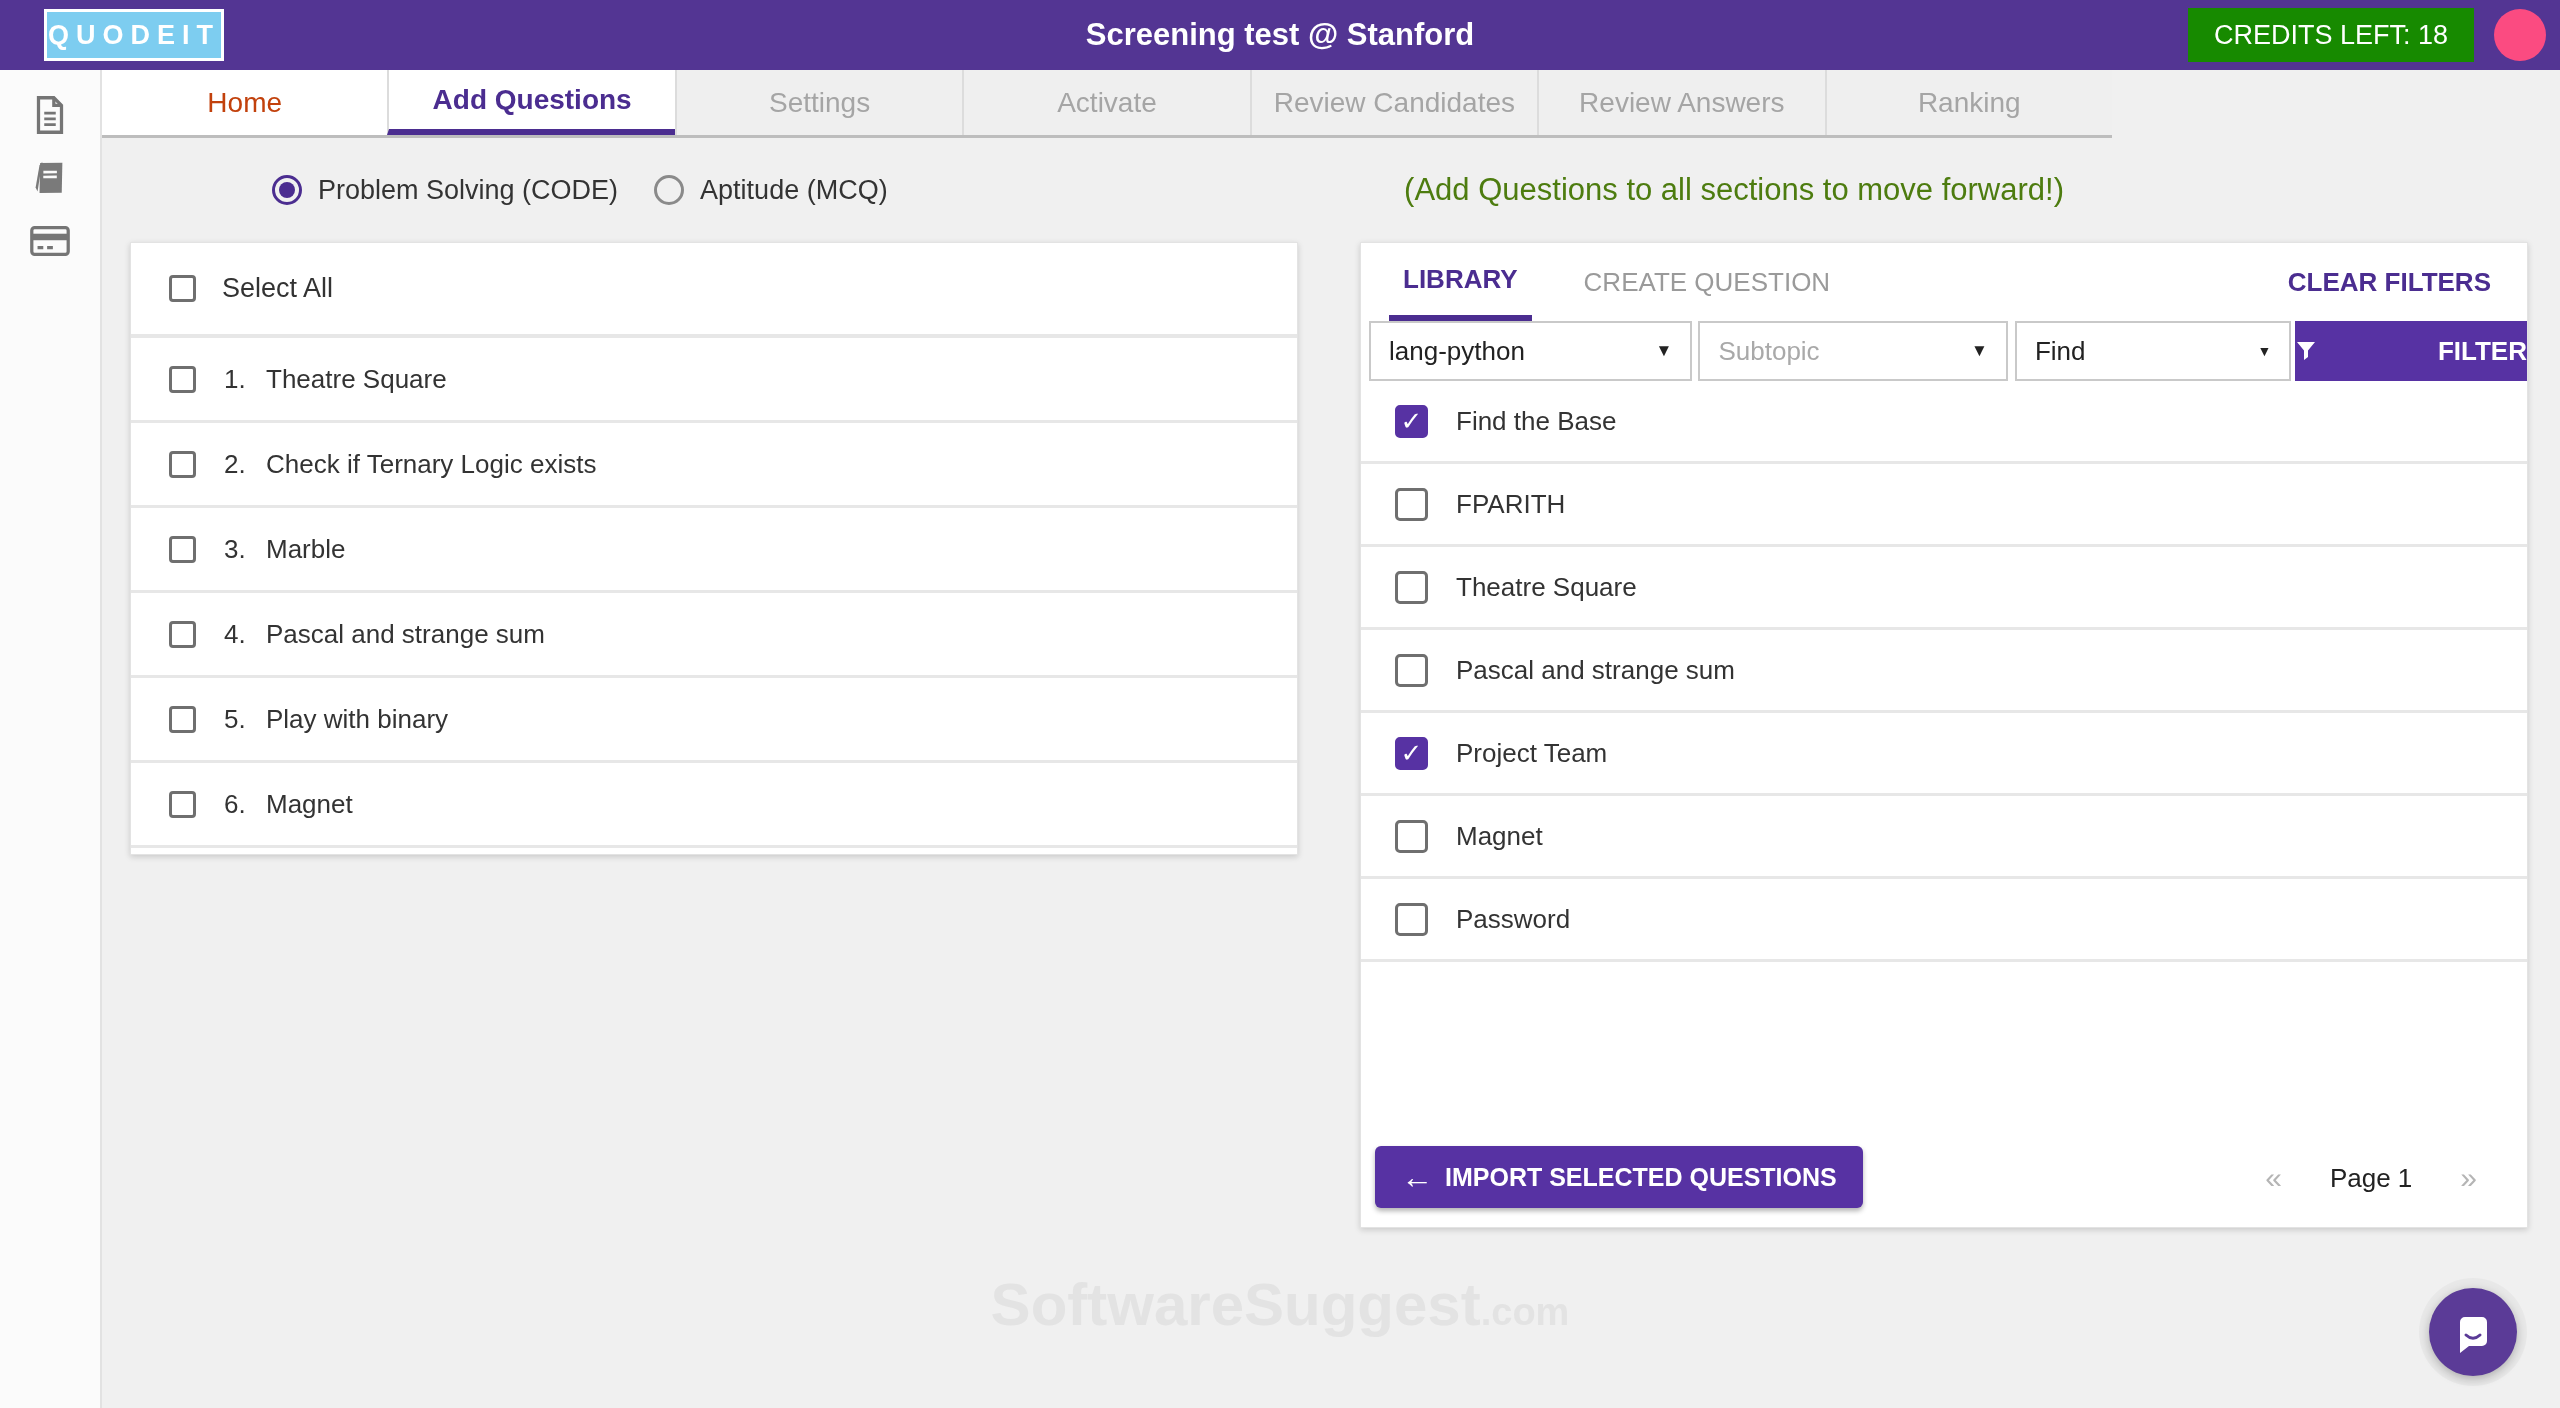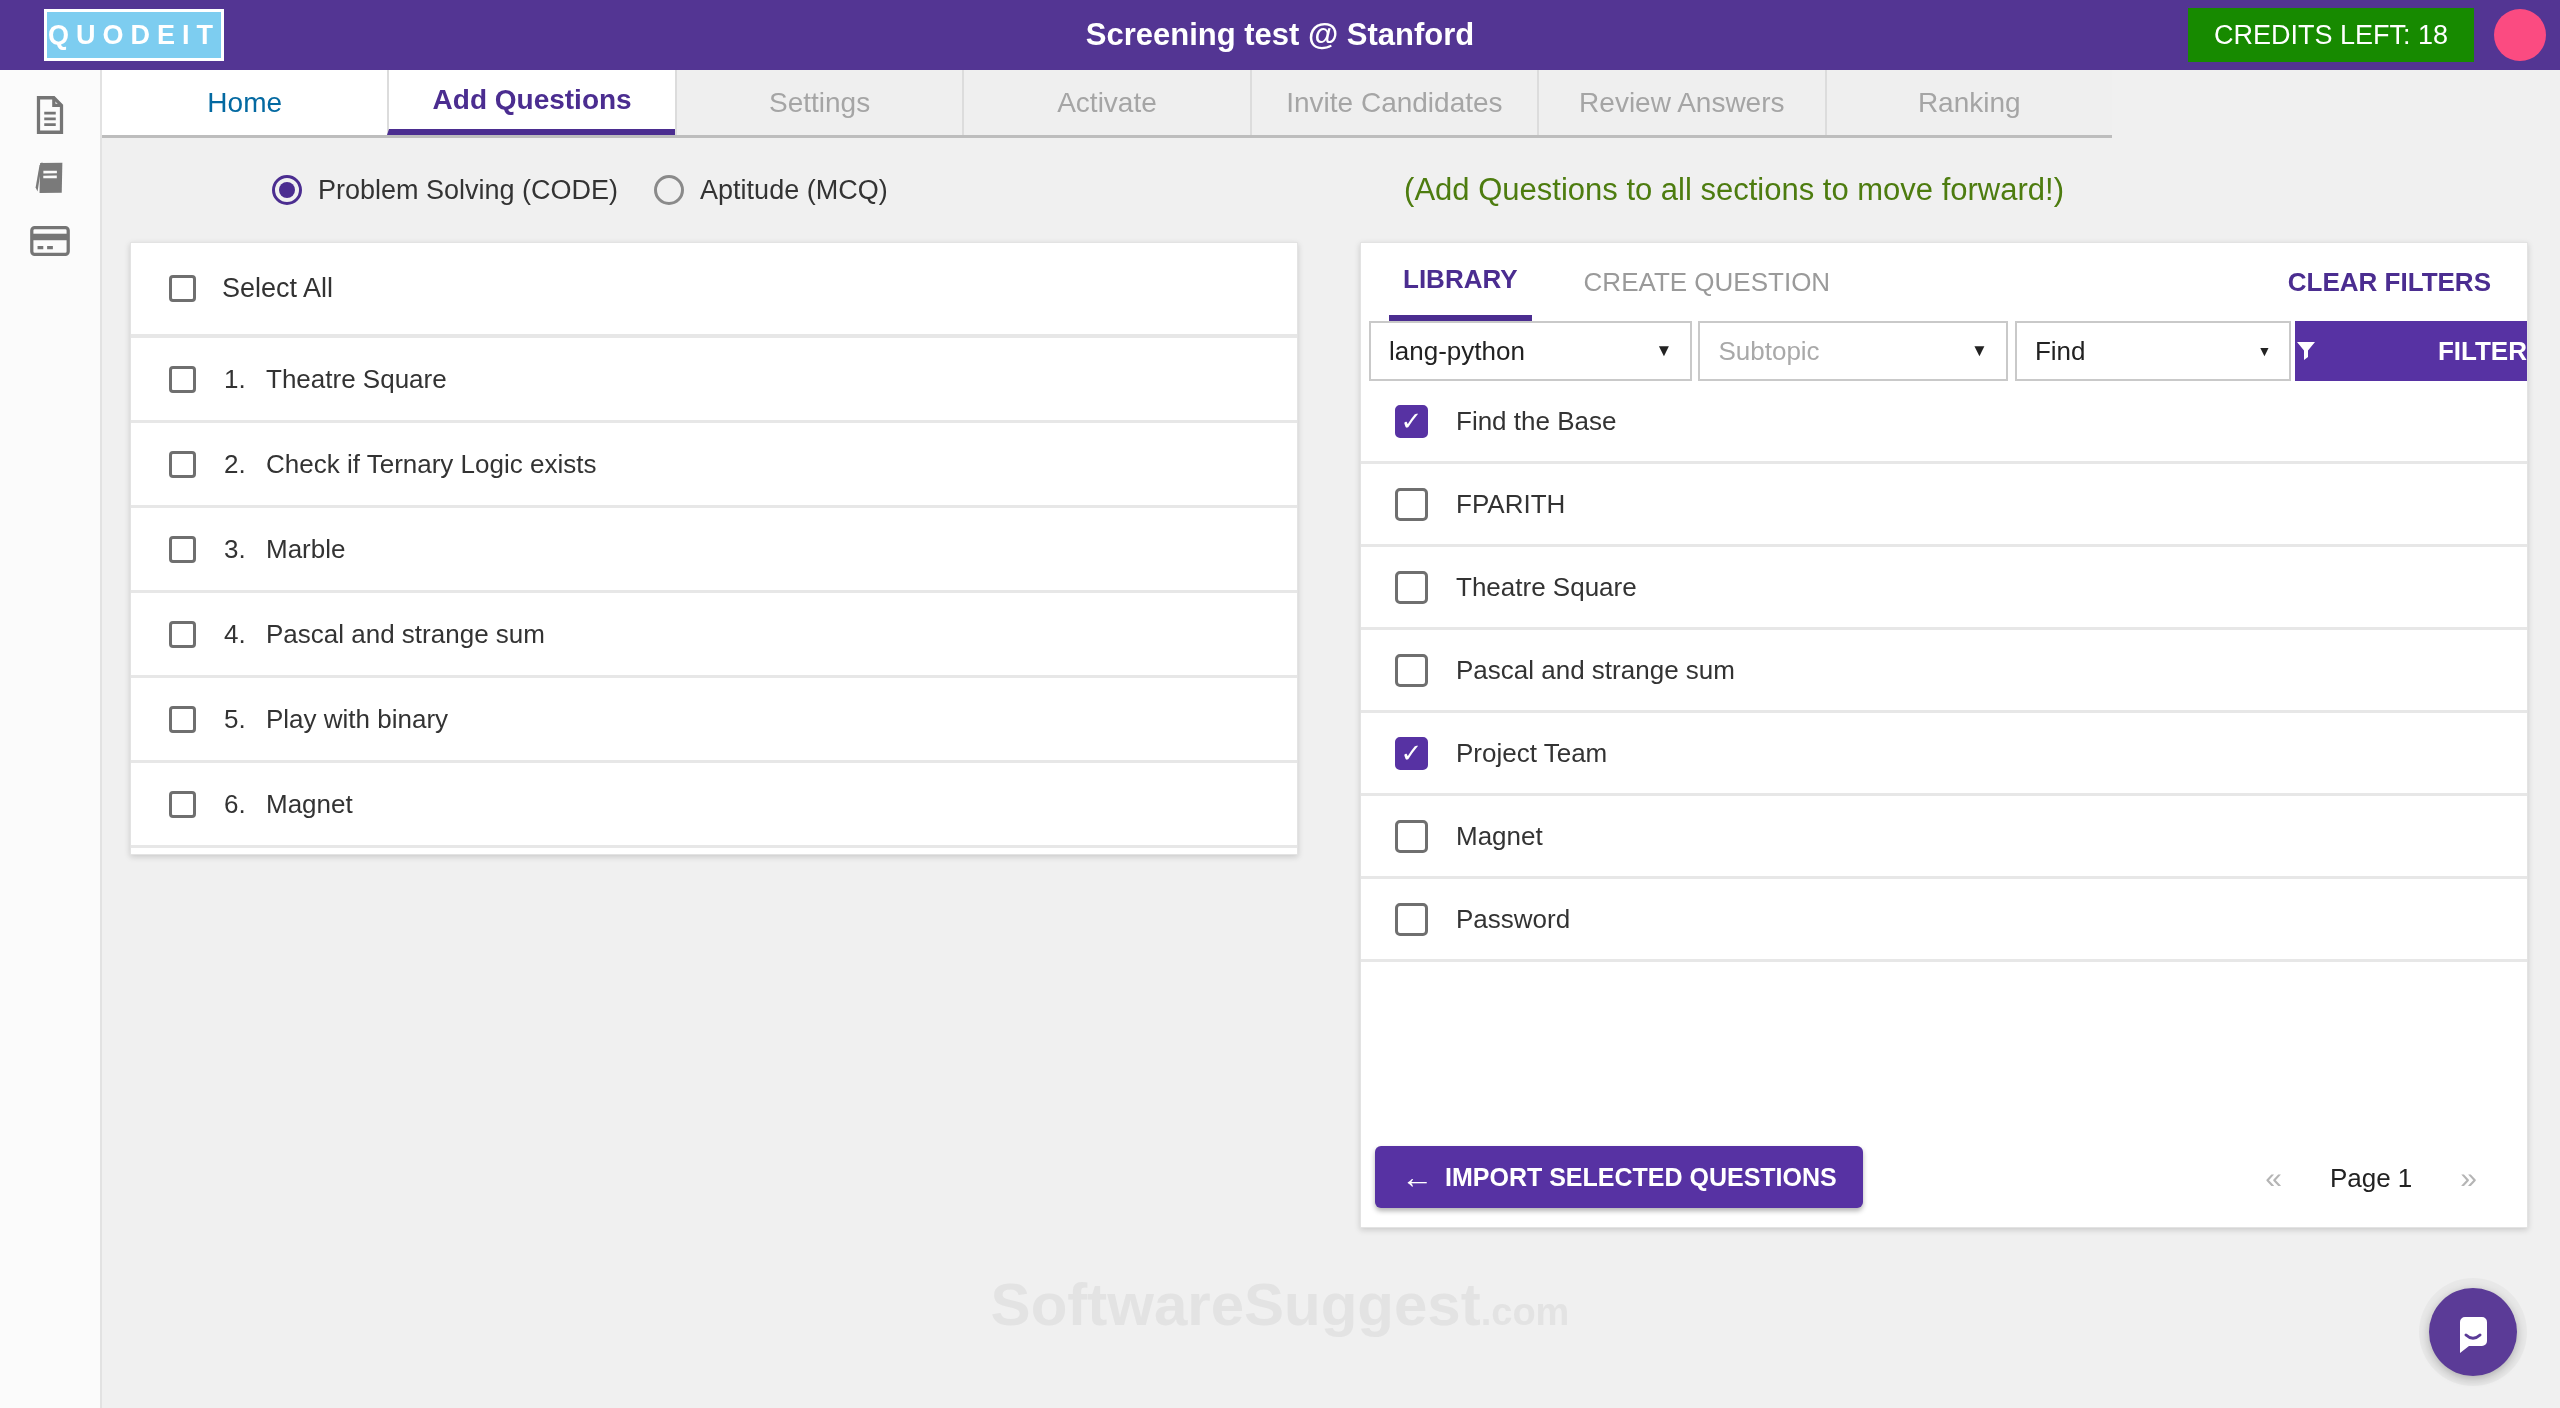--- a/index.html
+++ b/index.html
@@ -28,21 +28,21 @@
   .rail-icon { width:46px; height:46px; cursor:pointer; }
 
   
   .main { position:absolute; top:70px; left:102px; right:0; bottom:0; background:#f0f0f0; }
 
   
   .tab-strip { display:flex; height:68px; border-bottom:3px solid #bdbdbd; }
   .tab { flex:1; text-align:center; line-height:65px; font-size:28px;
     color:#a5a5a5; background:#efefef; cursor:pointer; }
   .tab + .tab { border-left:2px solid #dcdcdc; }
-  .tab-white { background:#ffffff; color:#0369a1; }
+  .tab-white { background:#ffffff; color:#c2410c; }
   .tab-active { background:#ffffff; color:#4b2d90; font-weight:bold;
     border-bottom:6px solid #4b2d90; line-height:59px; }
 
   
   .controls { position:relative; height:104px; }
   .radio-group { position:absolute; left:170px; top:0; height:104px;
     display:flex; align-items:center; gap:36px; }
   .radio-opt { display:flex; align-items:center; gap:16px; font-size:27px;
     color:#333333; cursor:pointer; }
   .radio { width:30px; height:30px; border-radius:50%; border:3px solid #8a8a8a;
@@ -172,21 +172,21 @@
 
         <div class="tab tab-gray">
           <span>Settings</span>
         </div>
 
         <div class="tab tab-gray">
           <span>Activate</span>
         </div>
 
         <div class="tab tab-gray">
-          <span>Invite Candidates</span>
+          <span>Review Candidates</span>
         </div>
 
         <div class="tab tab-gray">
           <span>Review Answers</span>
         </div>
 
         <div class="tab tab-gray">
           <span>Ranking</span>
         </div>
       </div>

